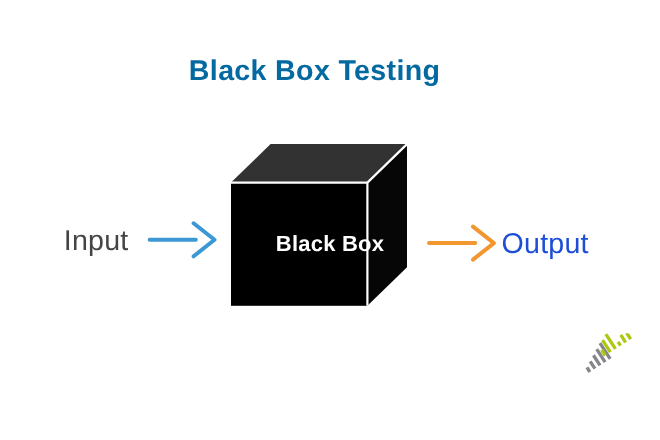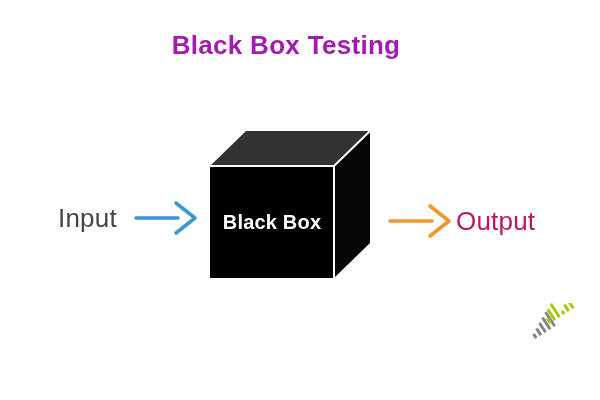--- a/index.html
+++ b/index.html
@@ -14,36 +14,36 @@
   .label { position:absolute; font-size:26px; font-weight:normal; letter-spacing:0.2px; }
   .input-label  { left:58px;  top:203px; }
   .output-label { left:456px; top:206px; }
   .arrow { position:absolute; }
   .arrow-in  { left:134px; top:200px; }
   .arrow-out { left:388px; top:203px; }
   .cube-svg { position:absolute; left:195px; top:113px; }
   .box-label {
     position:absolute; left:210px; top:166px; width:124px; height:112px;
     display:flex; align-items:center; justify-content:center;
-    font-size:20px; font-weight:bold; letter-spacing:0.2px;
+    font-size:20px; font-weight:bold; letter-spacing:0.2px;padding-left:28px;
   }
   .logo { position:absolute; left:476px; top:303px; width:118px; height:66px; }
   .logo-text {
     position:absolute; left:0; bottom:0; font-size:29px; letter-spacing:0.5px;
     white-space:nowrap; line-height:1;
   }
   .logo-text .q { font-weight:bold; }
   .logo-mark { position:absolute; left:56px; top:0; }
 </style>
 </head>
 <body>
 
 <div class="stage">
 
-  <h1 class="title" style="color: #a21caf;">Black Box Testing</h1>
+  <h1 class="title" style="color: #0369a1; margin-top: 19px;">Black Box Testing</h1>
 
   <span class="label input-label" style="color: rgb(69, 69, 71);">Input</span>
 
   <svg class="arrow arrow-in" width="64" height="36" viewBox="0 0 64 36">
     <path d="M2 18 H44" fill="none" stroke-width="3.6" stroke-linecap="round" stroke="#3B98D5"></path>
     <path d="M42 3 L61 18 L42 33" fill="none" stroke-width="3.6" stroke-linecap="round" stroke-linejoin="round" stroke="#3B98D5"></path>
   </svg>
 
   <svg class="cube-svg" width="190" height="170" viewBox="0 0 190 170">
     <polygon points="15,53 51,18 175,18 139,53" fill="#323232"></polygon>
@@ -52,21 +52,21 @@
     <path d="M15 53 H139 M139 53 L175 18 M139 53 V165" fill="none" stroke-width="2" stroke-linejoin="round" stroke="#FFFFFF"></path>
   </svg>
 
   <div class="box-label" style="color: rgb(255, 255, 255);">Black Box</div>
 
   <svg class="arrow arrow-out" width="64" height="36" viewBox="0 0 64 36">
     <path d="M2 18 H44" fill="none" stroke-width="3.6" stroke-linecap="round" stroke="#F2962F"></path>
     <path d="M42 3 L61 18 L42 33" fill="none" stroke-width="3.6" stroke-linecap="round" stroke-linejoin="round" stroke="#F2962F"></path>
   </svg>
 
-  <span class="label output-label" style="color: #be185d;">Output</span>
+  <span class="label output-label" style="color: #1d4ed8;">Output</span>
 
   <div class="logo">
     <svg class="logo-mark" width="60" height="46" viewBox="0 0 60 46">
       <g transform="translate(3,36) rotate(-33)" fill="#85868A">
         <rect x="0" y="-5" width="3" height="5"></rect>
         <rect x="5.5" y="-8" width="3" height="8"></rect>
         <rect x="11" y="-11" width="3" height="11"></rect>
         <rect x="16.5" y="-14" width="3" height="14"></rect>
         <rect x="22" y="-17" width="3" height="17"></rect>
       </g>

